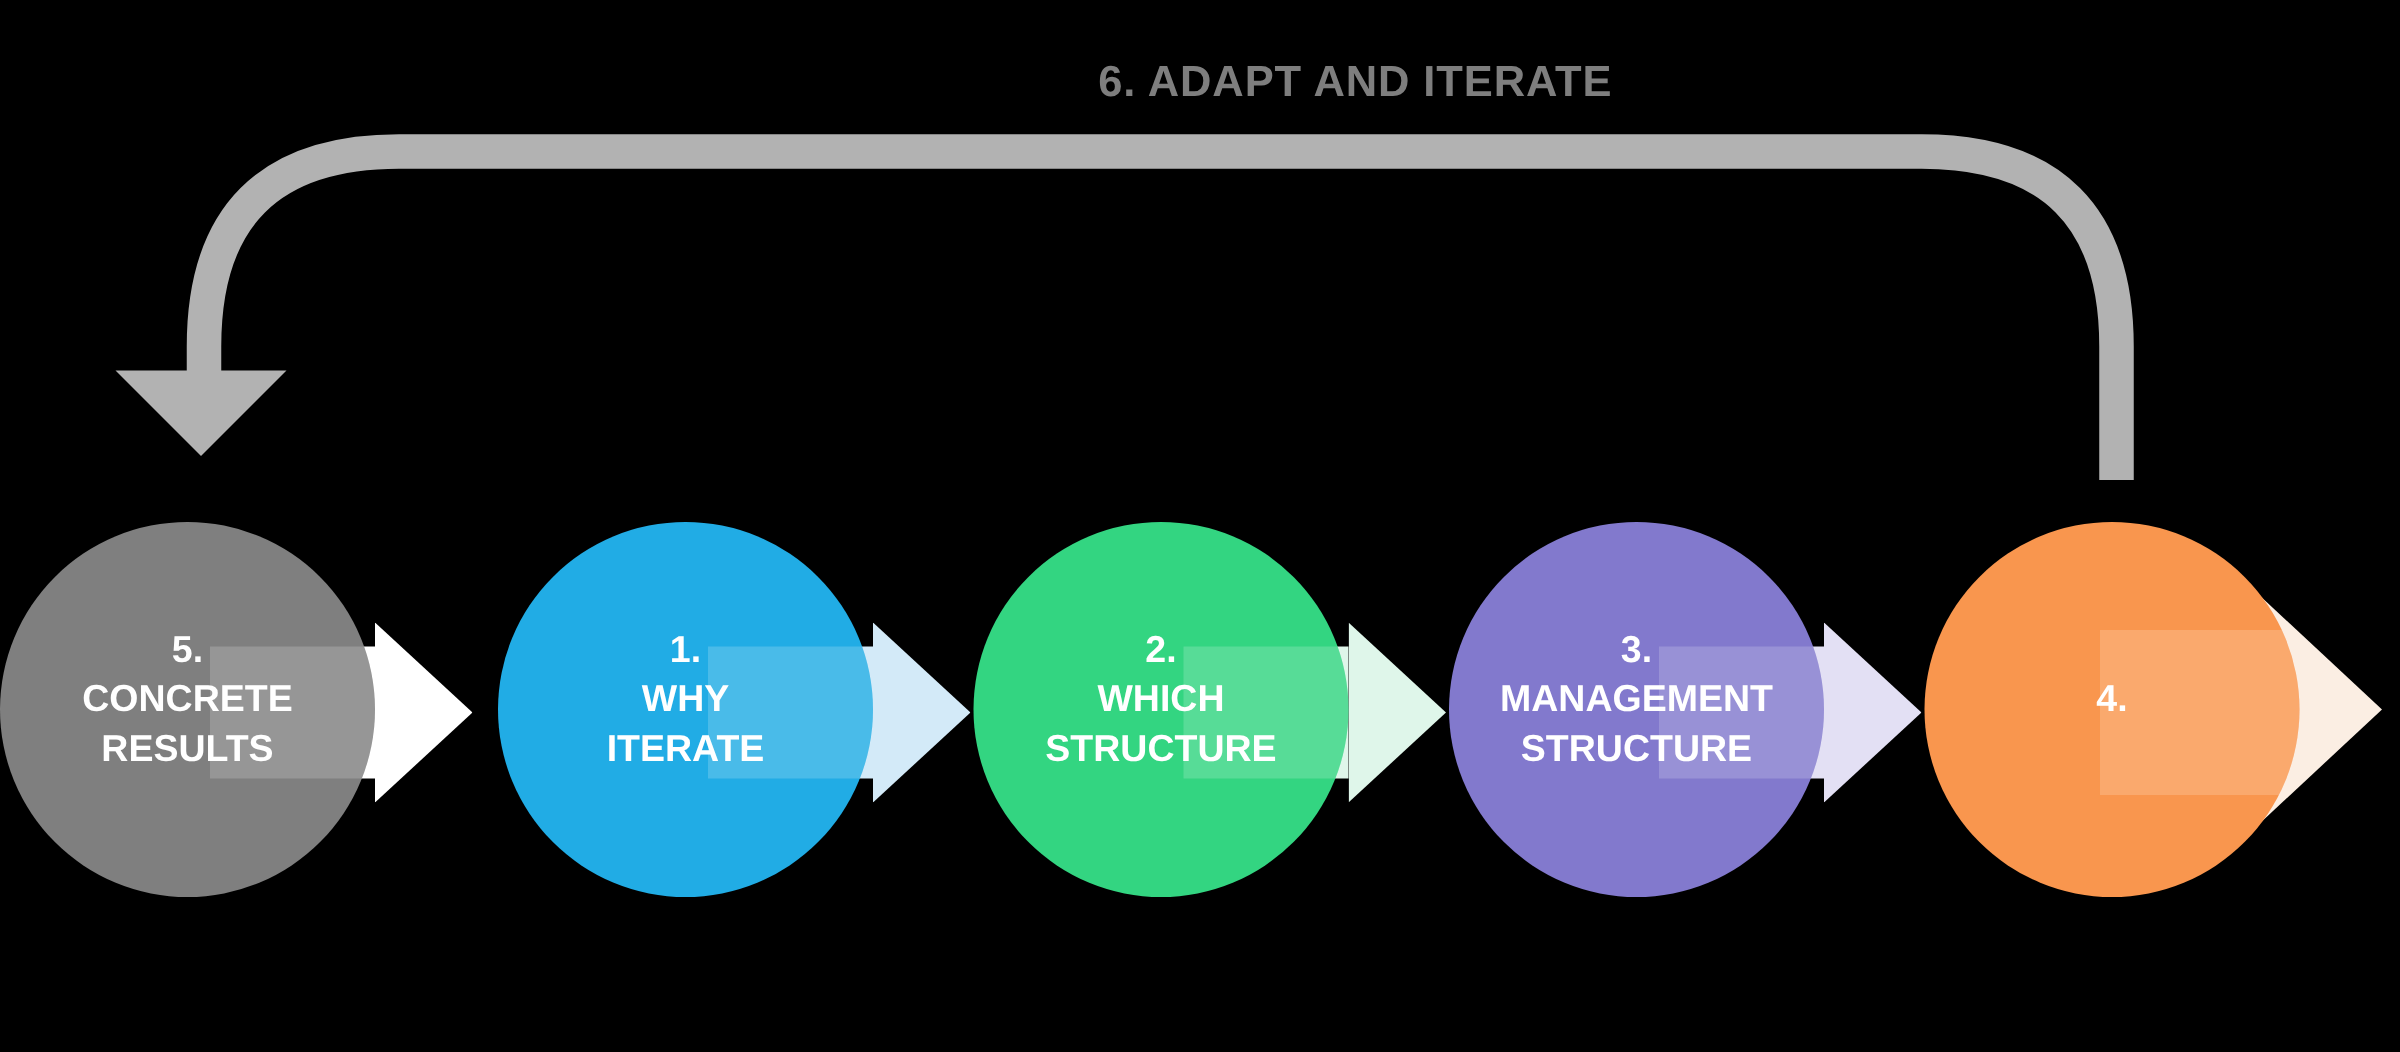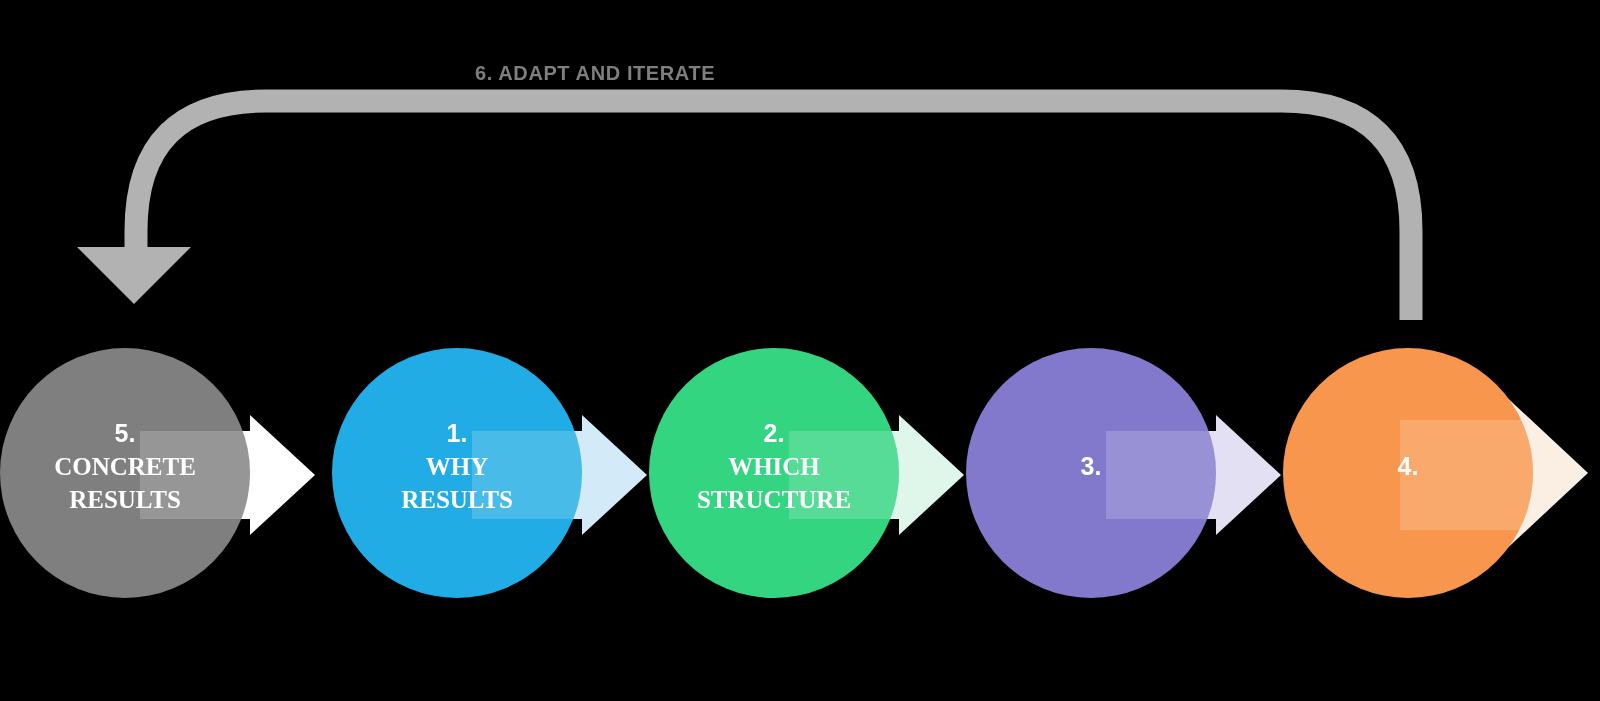--- a/index.html
+++ b/index.html
@@ -25,24 +25,24 @@
     width: 1600px;
     height: 701px;
     pointer-events: none;
   }
   .loop-svg path   { stroke: var(--loop, #B2B2B2); stroke-width: 23; fill: none; }
   .loop-svg polygon{ fill: var(--loop, #B2B2B2); }
 
   .loop-label {
     position: absolute;
     left: 475px;
-    top: 62px;
+    top: 39px;
     width: 600px;
-    text-align: left;
-    font-size: 20px;
+    text-align: right;
+    font-size: 29px;
     font-weight: bold;
     letter-spacing: 0.6px;
     color: var(--loop-label, #7E7E7E);
     white-space: nowrap;
   }
 
   
   .step {
     position: absolute;
     top: 348px;
@@ -97,21 +97,21 @@
     flex-direction: column;
     align-items: center;
     justify-content: center;
     transform: translateY(-7px);
     color: var(--text, #FFFFFF);
     font-size: 25px;
     font-weight: bold;
     line-height: 33px;
     text-align: center;
   }
-  .step-label { white-space: pre-line; font-family: Liberation Serif, serif; }
+  .step-label { white-space: pre-line; }
 </style>
 </head>
 <body>
 
 <div class="canvas">
 
   <svg class="loop-svg" viewBox="0 0 1600 701" xmlns="http://www.w3.org/2000/svg">
     <path d="M 1411 320 L 1411 231 Q 1411 101 1281 101 L 266 101 Q 136 101 136 231 L 136 250"></path>
     <polygon points="77,247 191,247 134,304"></polygon>
   </svg>
@@ -119,21 +119,21 @@
 
   <div class="step" style="--circle: #21ACE5; --tint: #D3EAF8;">
     <div class="arrow-rect"></div>
     <div class="arrow-tri"></div>
     <div class="circle">
       <div class="band"></div>
     </div>
     <div class="circle-text">
       <div class="step-number">1.</div>
       <div class="step-label">WHY
-RESULTS</div>
+ITERATE</div>
     </div>
   </div>
 
   <div class="step" style="--circle: #33D581; --tint: #DFF6EA;">
     <div class="arrow-rect"></div>
     <div class="arrow-tri"></div>
     <div class="circle">
       <div class="band"></div>
     </div>
     <div class="circle-text">
@@ -144,20 +144,22 @@
   </div>
 
   <div class="step" style="--circle: #8279CD; --tint: #E3E0F4;">
     <div class="arrow-rect"></div>
     <div class="arrow-tri"></div>
     <div class="circle">
       <div class="band"></div>
     </div>
     <div class="circle-text">
       <div class="step-number">3.</div>
+      <div class="step-label">MANAGEMENT
+STRUCTURE</div>
     </div>
   </div>
 
   <div class="step" style="--circle: #F9964E; --tint: #FBEEE3;">
     <div class="arrow-rect"></div>
     <div class="arrow-tri"></div>
     <div class="circle">
       <div class="band"></div>
     </div>
     <div class="circle-text">

